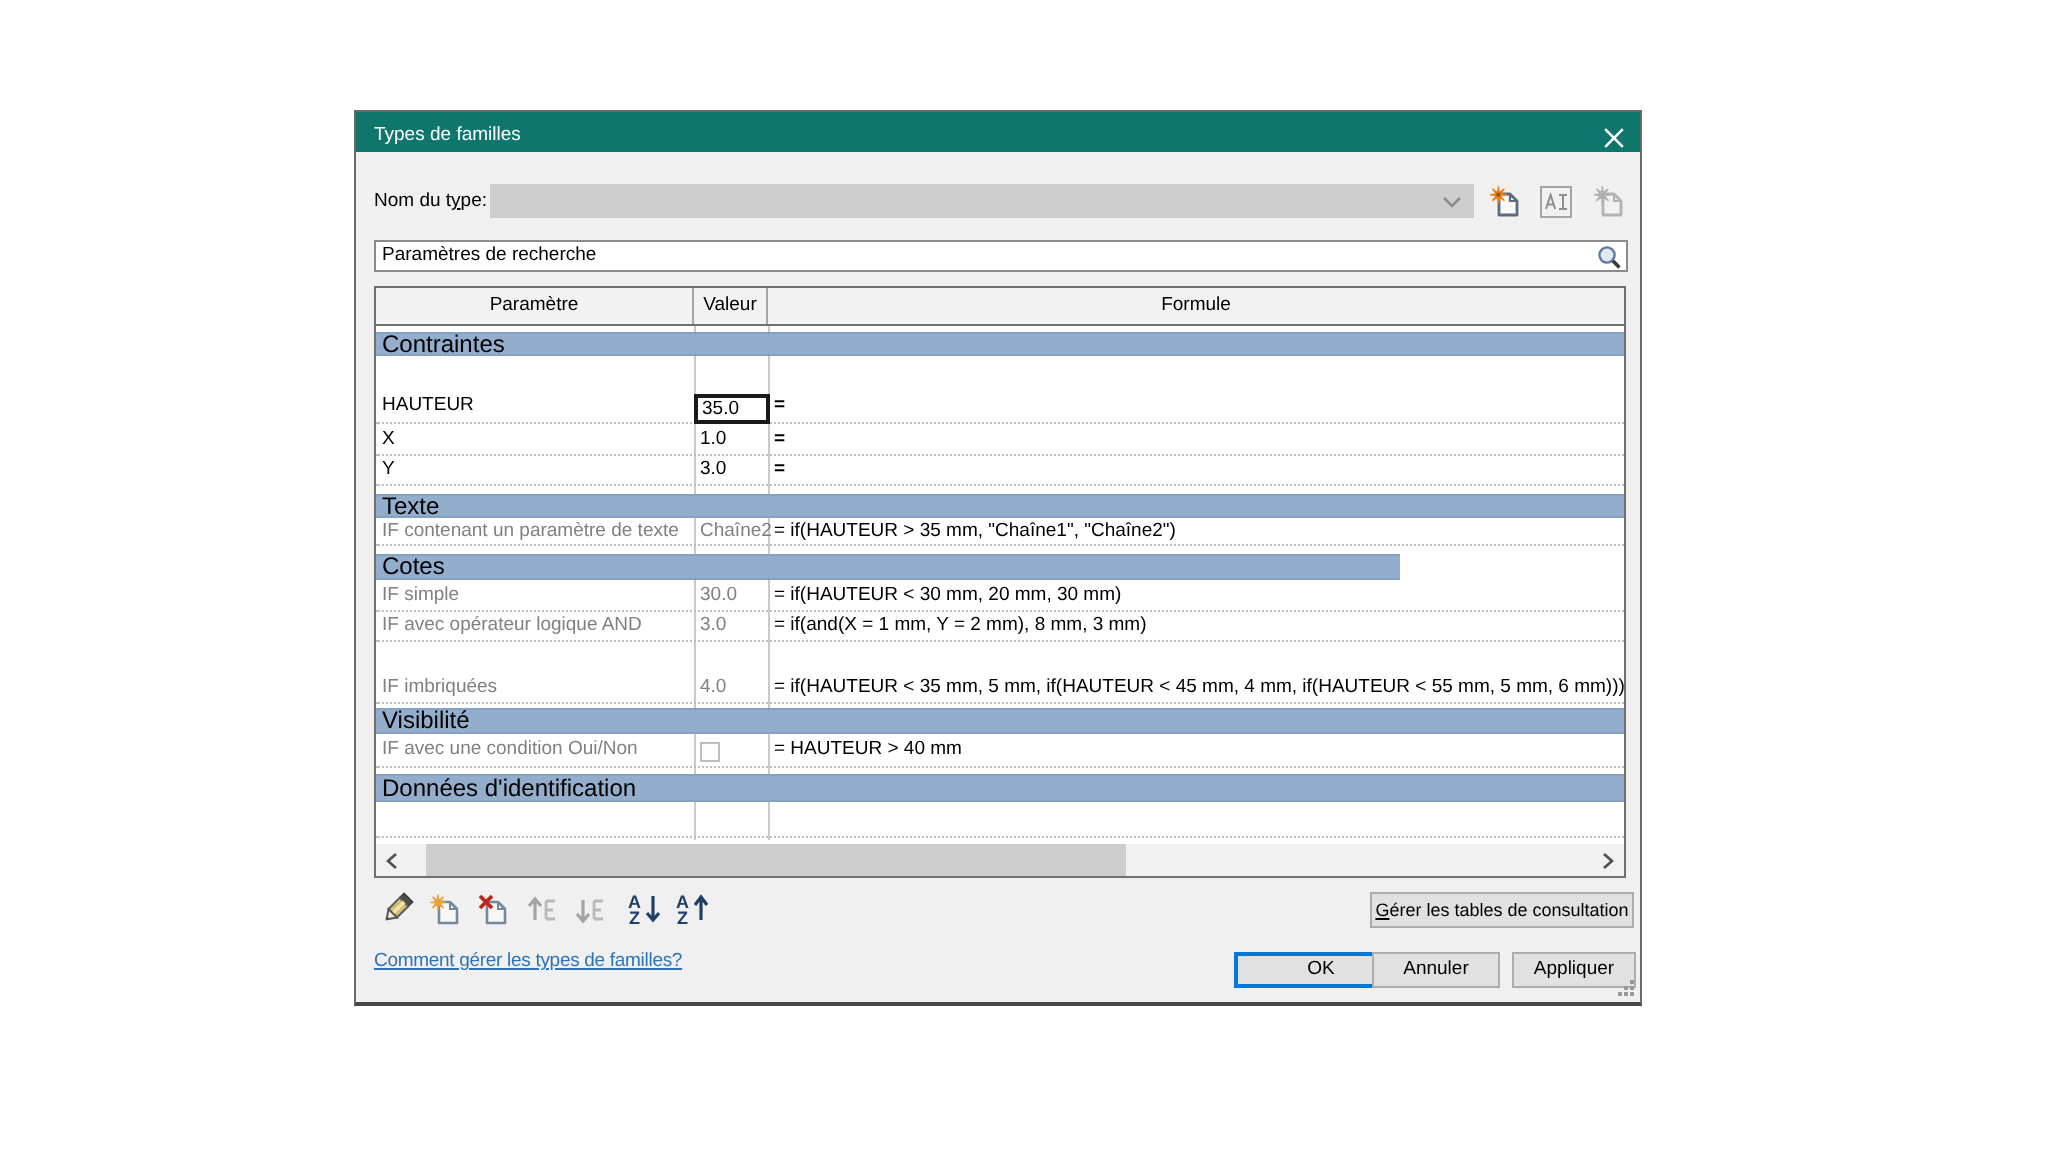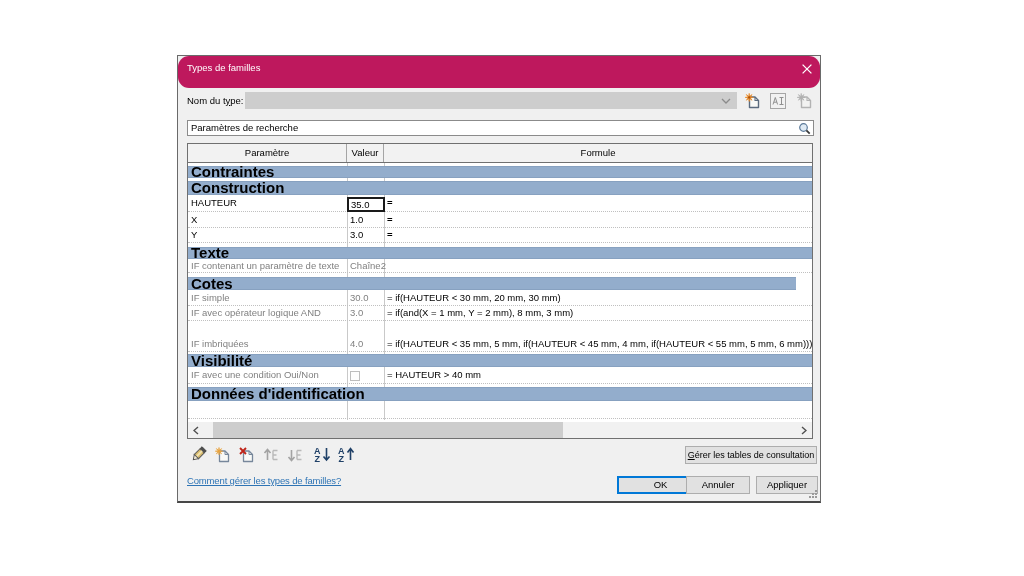--- a/index.html
+++ b/index.html
@@ -1,20 +1,20 @@
 <!DOCTYPE html>
 <html><head><meta charset="utf-8">
 <style>
   * { margin:0; padding:0; box-sizing:border-box; }
   html,body { width:1024px; height:576px; background:#ffffff; font-family:"Liberation Sans", sans-serif; }
   .dlg { position:absolute; left:177px; top:55px; width:644px; height:448px; background:#f0f0f0; border:1px solid #6a6a6a; border-bottom:2px solid #474747; font-size:9.5px; }
   .abs { position:absolute; }
-  .titlebar { position:absolute; left:0; top:0; width:100%; height:32px; background:#be185d; color:#ffffff;border-radius:11px; }
+  .titlebar { position:absolute; left:0; top:0; width:100%; height:20px; background:#0f766e; color:#ffffff; }
   .titlebar span.t { position:absolute; left:9px; top:0; font-size:9.5px; line-height:24px; }
-  .band { background:#93adcc; box-shadow: inset 0 1px 0 #87a1c0, inset 0 -1px 0 #87a1c0; font-weight:bold; font-size:15px; color:#000; padding-left:3px; }
+  .band { background:#93adcc; box-shadow: inset 0 1px 0 #87a1c0, inset 0 -1px 0 #87a1c0; font-weight:normal; font-size:12px; color:#000; padding-left:3px; }
   .row { font-size:9.5px; color:#000; border-bottom:1px dotted #c0c0c0; }
   .gray { color:#808080; }
   .cell { position:absolute; top:0; white-space:nowrap; }
   .btn { position:absolute; background:#e1e1e1; border:1px solid #adadad; font-size:9.5px; color:#000; text-align:center; }
 </style></head>
 <body>
 <div class="dlg">
 
   <div class="titlebar">
     <span class="t">Types de familles</span>
@@ -66,21 +66,20 @@
     <div class="abs" style="left:0;top:0;width:624px;height:19px;background:#f2f2f2;border-bottom:1px solid #707070;">
       <div class="abs" style="left:0;top:0;width:159px;height:18px;border-right:1px solid #a5a5a5;text-align:center;line-height:18px;">Paramètre</div>
       <div class="abs" style="left:159px;top:0;width:37px;height:18px;border-right:1px solid #a5a5a5;text-align:center;line-height:18px;">Valeur</div>
       <div class="abs" style="left:196px;top:0;width:428px;height:18px;text-align:center;line-height:18px;">Formule</div>
     </div>
 
     <div class="abs" style="left:159px;top:19px;width:1px;height:257px;background:#c9c9c9;"></div>
     <div class="abs" style="left:196px;top:19px;width:1px;height:257px;background:#c9c9c9;"></div>
 
     <div class="band abs" style="left:0;top:22px;width:624px;height:12px;line-height:12px;">Contraintes</div>
-    <div class="band abs" style="left:0;top:37px;width:624px;height:14px;line-height:14px;">Construction</div>
 
     <div class="row abs" style="left:0;top:51px;width:624px;height:17px;">
       <span class="cell" style="left:3px;line-height:16px;">HAUTEUR</span>
       <span class="cell" style="left:199px;line-height:15px;font-weight:bold;">=</span>
     </div>
     <div class="abs" style="left:159px;top:53px;width:38px;height:15px;border:2px solid #1a1a1a;background:#ffffff;">
       <span class="abs" style="left:2px;top:-1px;line-height:13px;">35.0</span>
     </div>
     <div class="row abs" style="left:0;top:68px;width:624px;height:16px;">
       <span class="cell" style="left:3px;line-height:15px;">X</span>
@@ -90,23 +89,24 @@
     <div class="row abs" style="left:0;top:84px;width:624px;height:15px;">
       <span class="cell" style="left:3px;line-height:14px;">Y</span>
       <span class="cell" style="left:162px;line-height:14px;">3.0</span>
       <span class="cell" style="left:199px;line-height:14px;font-weight:bold;">=</span>
     </div>
 
     <div class="band abs" style="left:0;top:103px;width:624px;height:12px;line-height:12px;">Texte</div>
     <div class="row abs" style="left:0;top:115px;width:624px;height:14px;">
       <span class="cell gray" style="left:3px;line-height:13px;">IF contenant un paramètre de texte</span>
       <span class="cell gray" style="left:162px;line-height:13px;">Chaîne2</span>
+      <span class="cell" style="left:199px;line-height:13px;">= if(HAUTEUR &gt; 35 mm, "Chaîne1", "Chaîne2")</span>
     </div>
 
-    <div class="band abs" style="left:0;top:133px;width:608px;height:13px;line-height:13px;">Cotes</div>
+    <div class="band abs" style="left:0;top:133px;width:512px;height:13px;line-height:13px;">Cotes</div>
     <div class="row abs" style="left:0;top:146px;width:624px;height:16px;">
       <span class="cell gray" style="left:3px;line-height:15px;">IF simple</span>
       <span class="cell gray" style="left:162px;line-height:15px;">30.0</span>
       <span class="cell" style="left:199px;line-height:15px;">= if(HAUTEUR &lt; 30 mm, 20 mm, 30 mm)</span>
     </div>
     <div class="row abs" style="left:0;top:162px;width:624px;height:15px;">
       <span class="cell gray" style="left:3px;line-height:14px;">IF avec opérateur logique AND</span>
       <span class="cell gray" style="left:162px;line-height:14px;">3.0</span>
       <span class="cell" style="left:199px;line-height:14px;">= if(and(X = 1 mm, Y = 2 mm), 8 mm, 3 mm)</span>
     </div>

